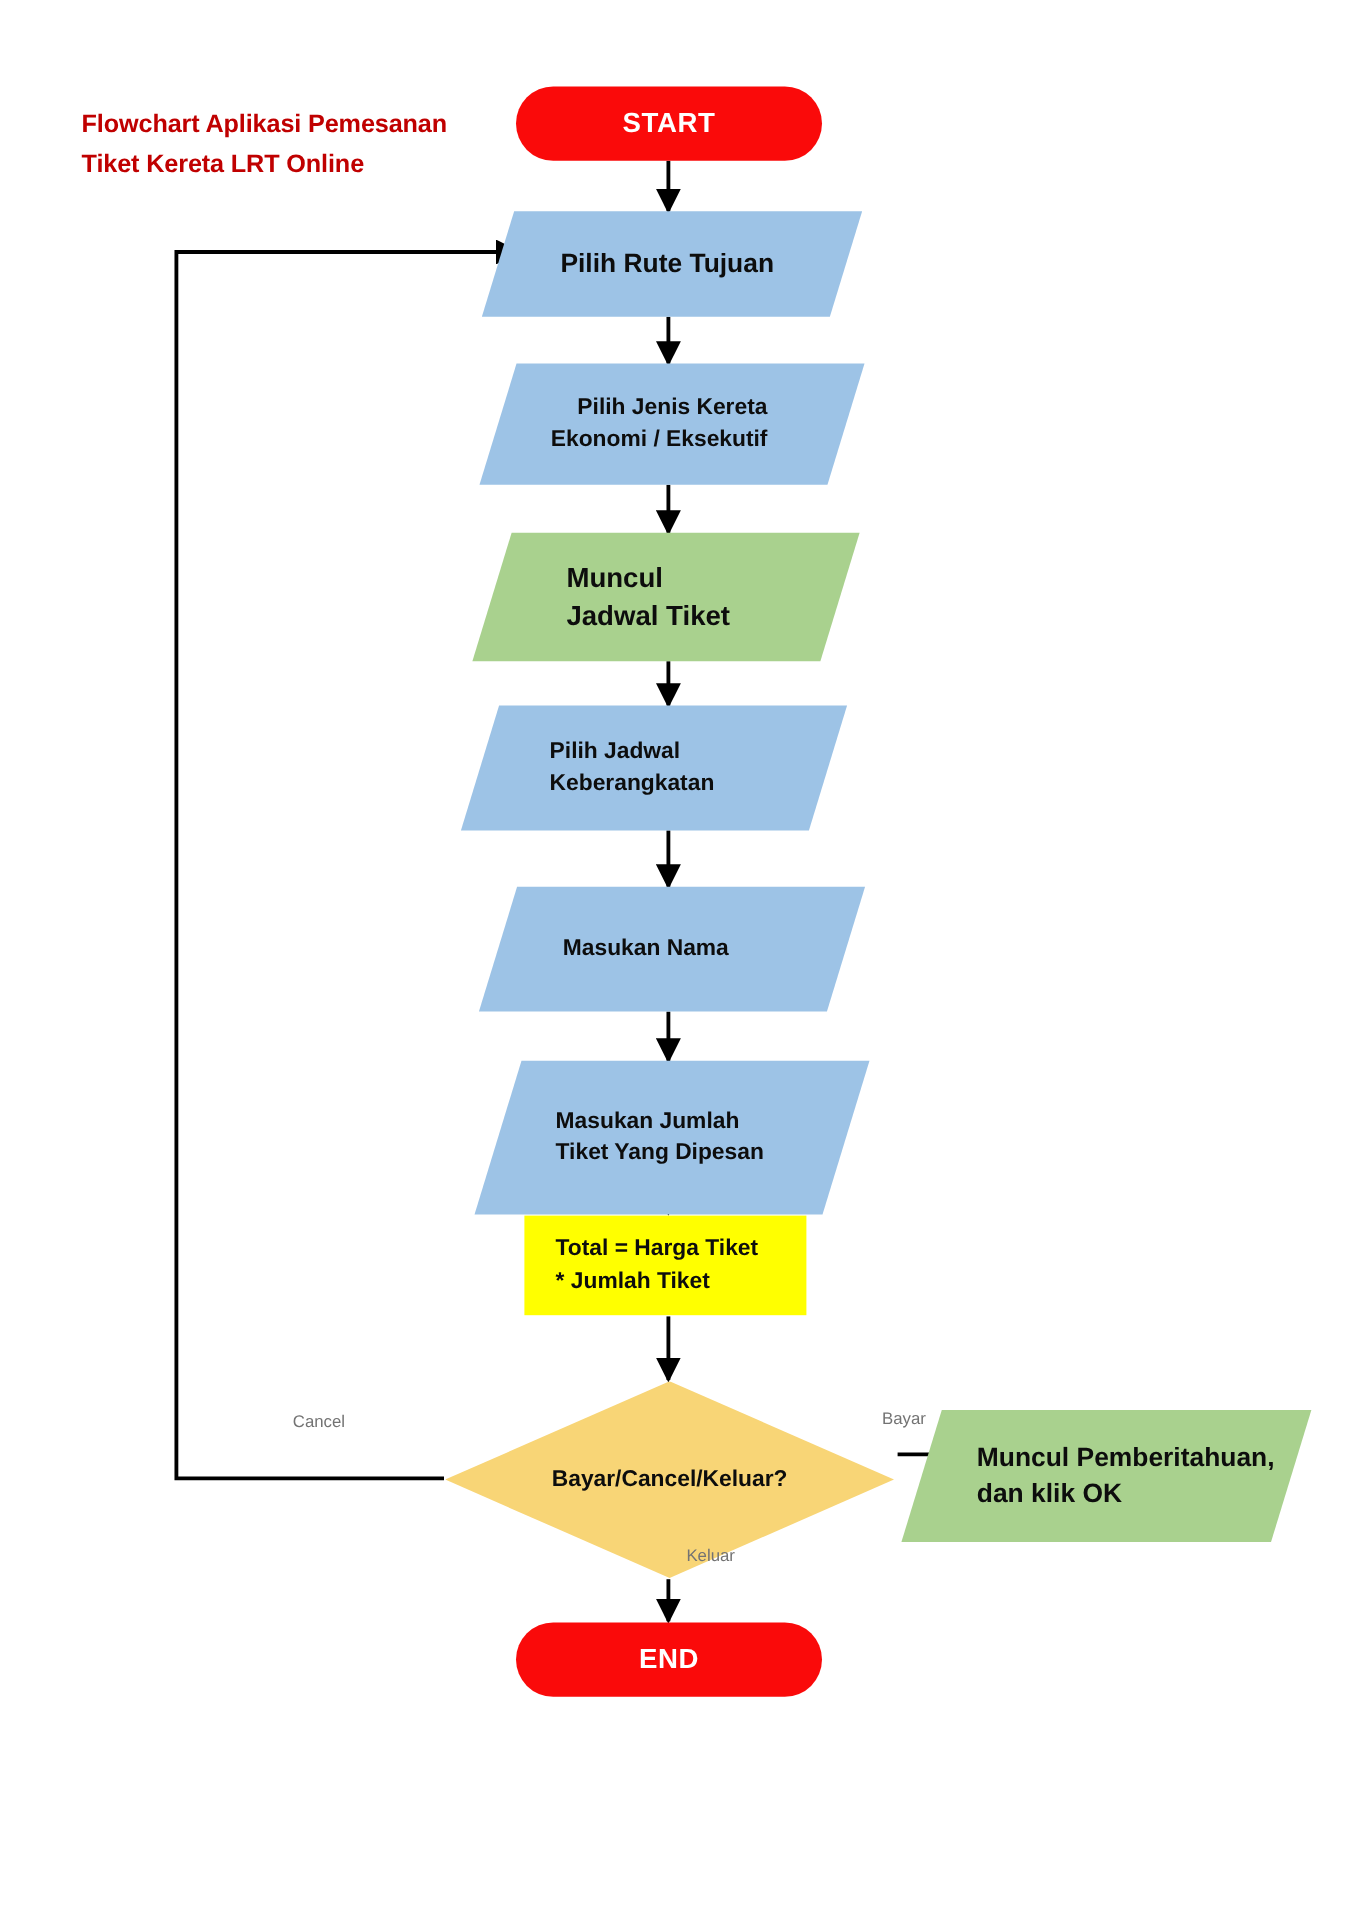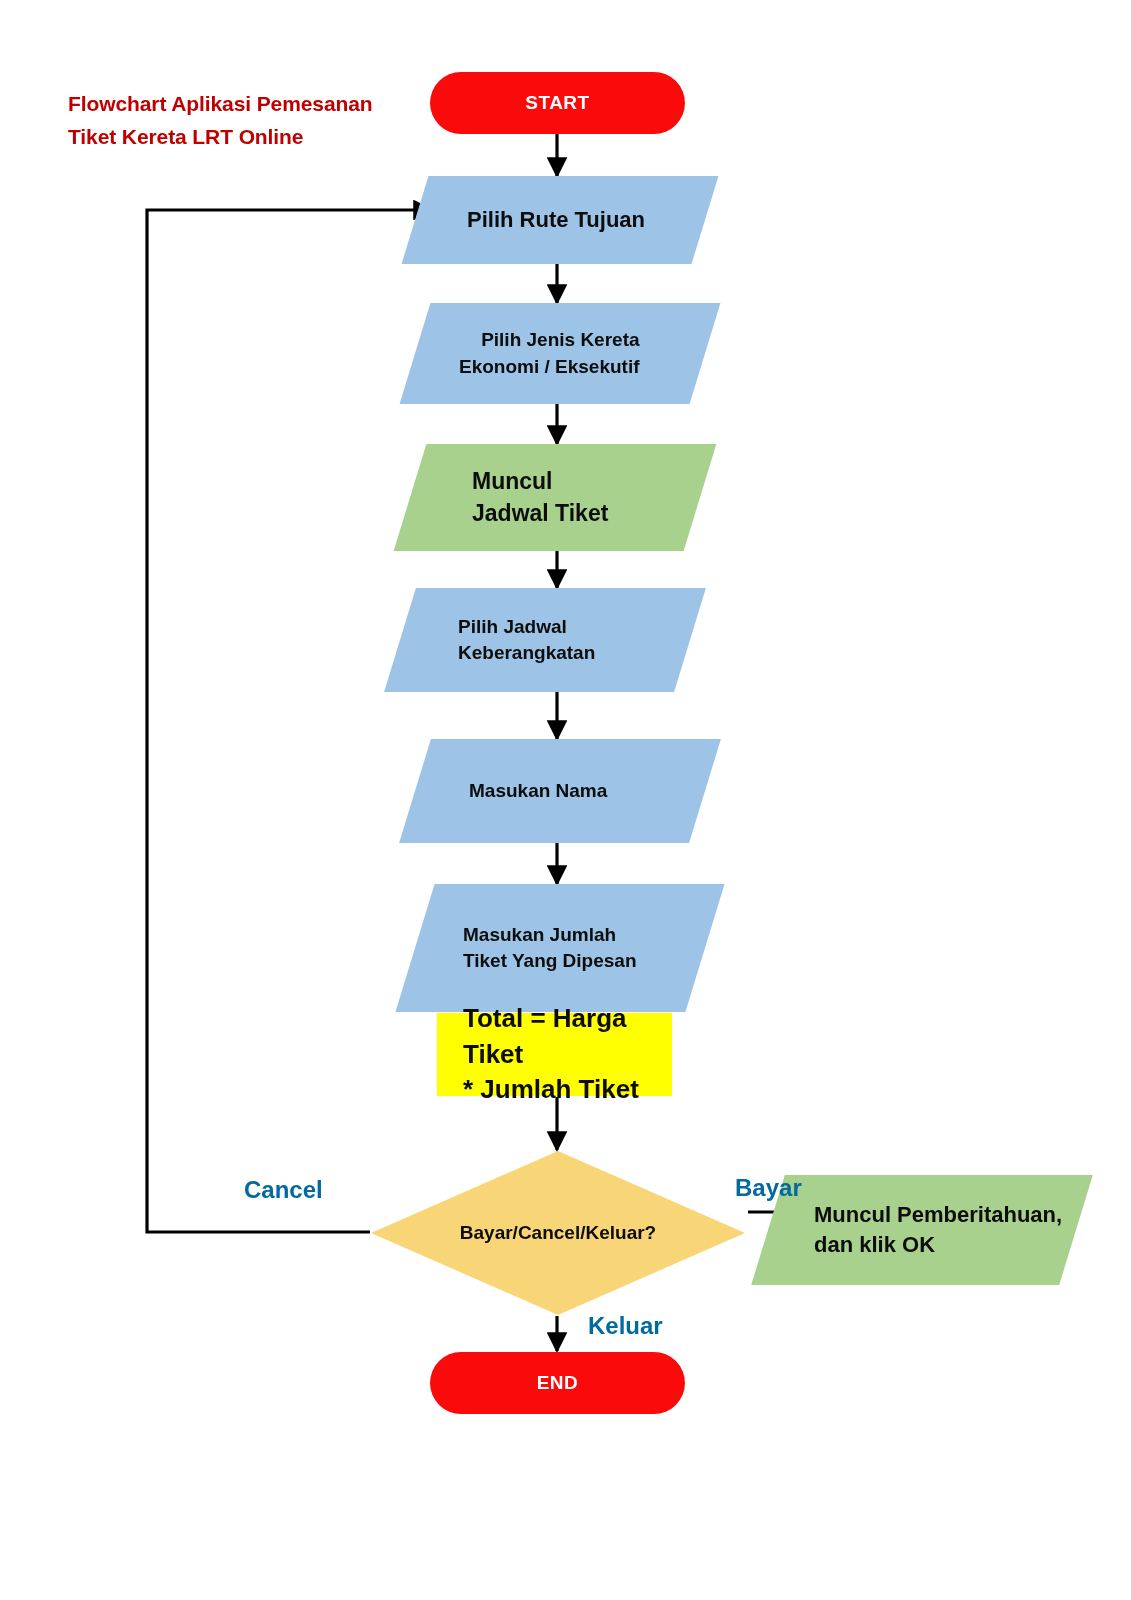--- a/index.html
+++ b/index.html
@@ -39,21 +39,21 @@
     white-space: pre-line;
   }
 
   
   .terminator {
     background: #FA0A0A;
     border-radius: 999px;
     color: #ffffff;
     justify-content: center;
     text-align: center;
-    font-size: 19px;
+    font-size: 23px;
     letter-spacing: 0.5px;
   }
 
   
   .para {
     justify-content: flex-start;
   }
   .para .skewbg {
     position: absolute;
     left: 0; top: 0;
@@ -97,23 +97,23 @@
     position: absolute;
     color: #C00000;
     font-weight: bold;
     font-size: 21px;
     line-height: 1.55;
     white-space: pre-line;
     letter-spacing: -0.1px;
   }
   .edge-label {
     position: absolute;
-    color: #0369a1;
-    font-weight: bold;
-    font-size: 24px;
+    color: #737373;
+    font-weight: normal;
+    font-size: 14px;
     white-space: nowrap;
   }
 </style>
 </head>
 <body>
 
 <div id="canvas">
 
   <svg id="wires" viewBox="0 0 1131 1600" width="1131" height="1600">
     <defs>
@@ -181,21 +181,21 @@
     <span class="skewbg"></span>
     <span class="txt">Masukan Nama</span>
   </div>
 
   <div class="node para para-blue" style="left:415px; top:884px; width:290px; height:128px; font-size:19px; padding-left:48px;">
     <span class="skewbg"></span>
     <span class="txt">Masukan Jumlah
 Tiket Yang Dipesan</span>
   </div>
 
-  <div class="node process" style="left:437px; top:1013px; width:235px; height:83px; font-size:26px; padding-left:26px;">
+  <div class="node process" style="left:437px; top:1013px; width:235px; height:83px; font-size:19px; padding-left:26px;">
     <span class="txt">Total = Harga Tiket
 * Jumlah Tiket</span>
   </div>
 
   <div class="node decision" style="left:371px; top:1151px; width:374px; height:164px; font-size:19px;">
     <span class="diamondbg"></span>
     <span class="txt">Bayar/Cancel/Keluar?</span>
   </div>
 
   <div class="node para para-green" style="left:768px; top:1175px; width:308px; height:110px; font-size:22px; padding-left:46px;">
@@ -205,15 +205,15 @@
   </div>
 
   <div class="node terminator" style="left:430px; top:1352px; width:255px; height:62px;">
     <span class="txt">END</span>
   </div>
 
   <div class="edge-label" style="left:244px; top:1176px;">Cancel</div>
 
   <div class="edge-label" style="left:735px; top:1174px;">Bayar</div>
 
-  <div class="edge-label" style="left:588px; top:1288px;margin-top:24px;">Keluar</div>
+  <div class="edge-label" style="left:572px; top:1288px;">Keluar</div>
 
 </div>
 
 </body></html>

